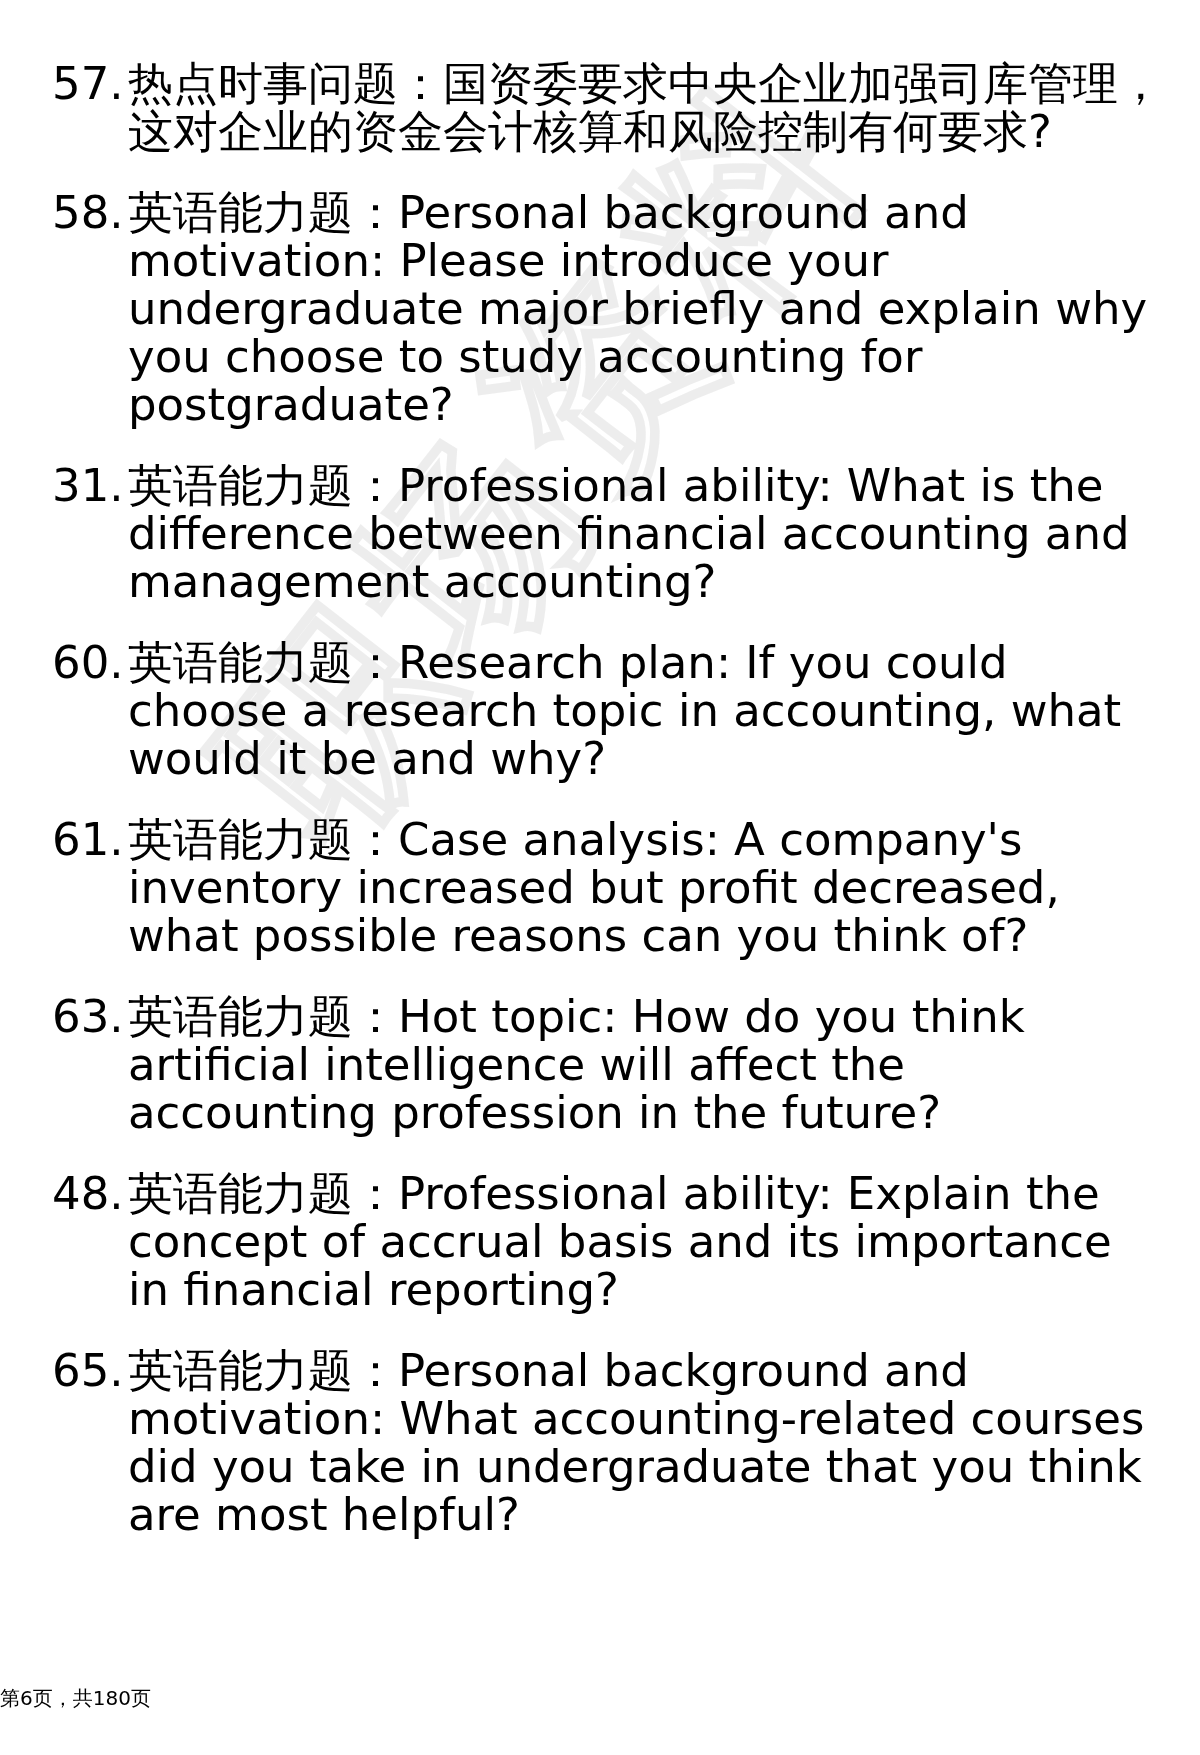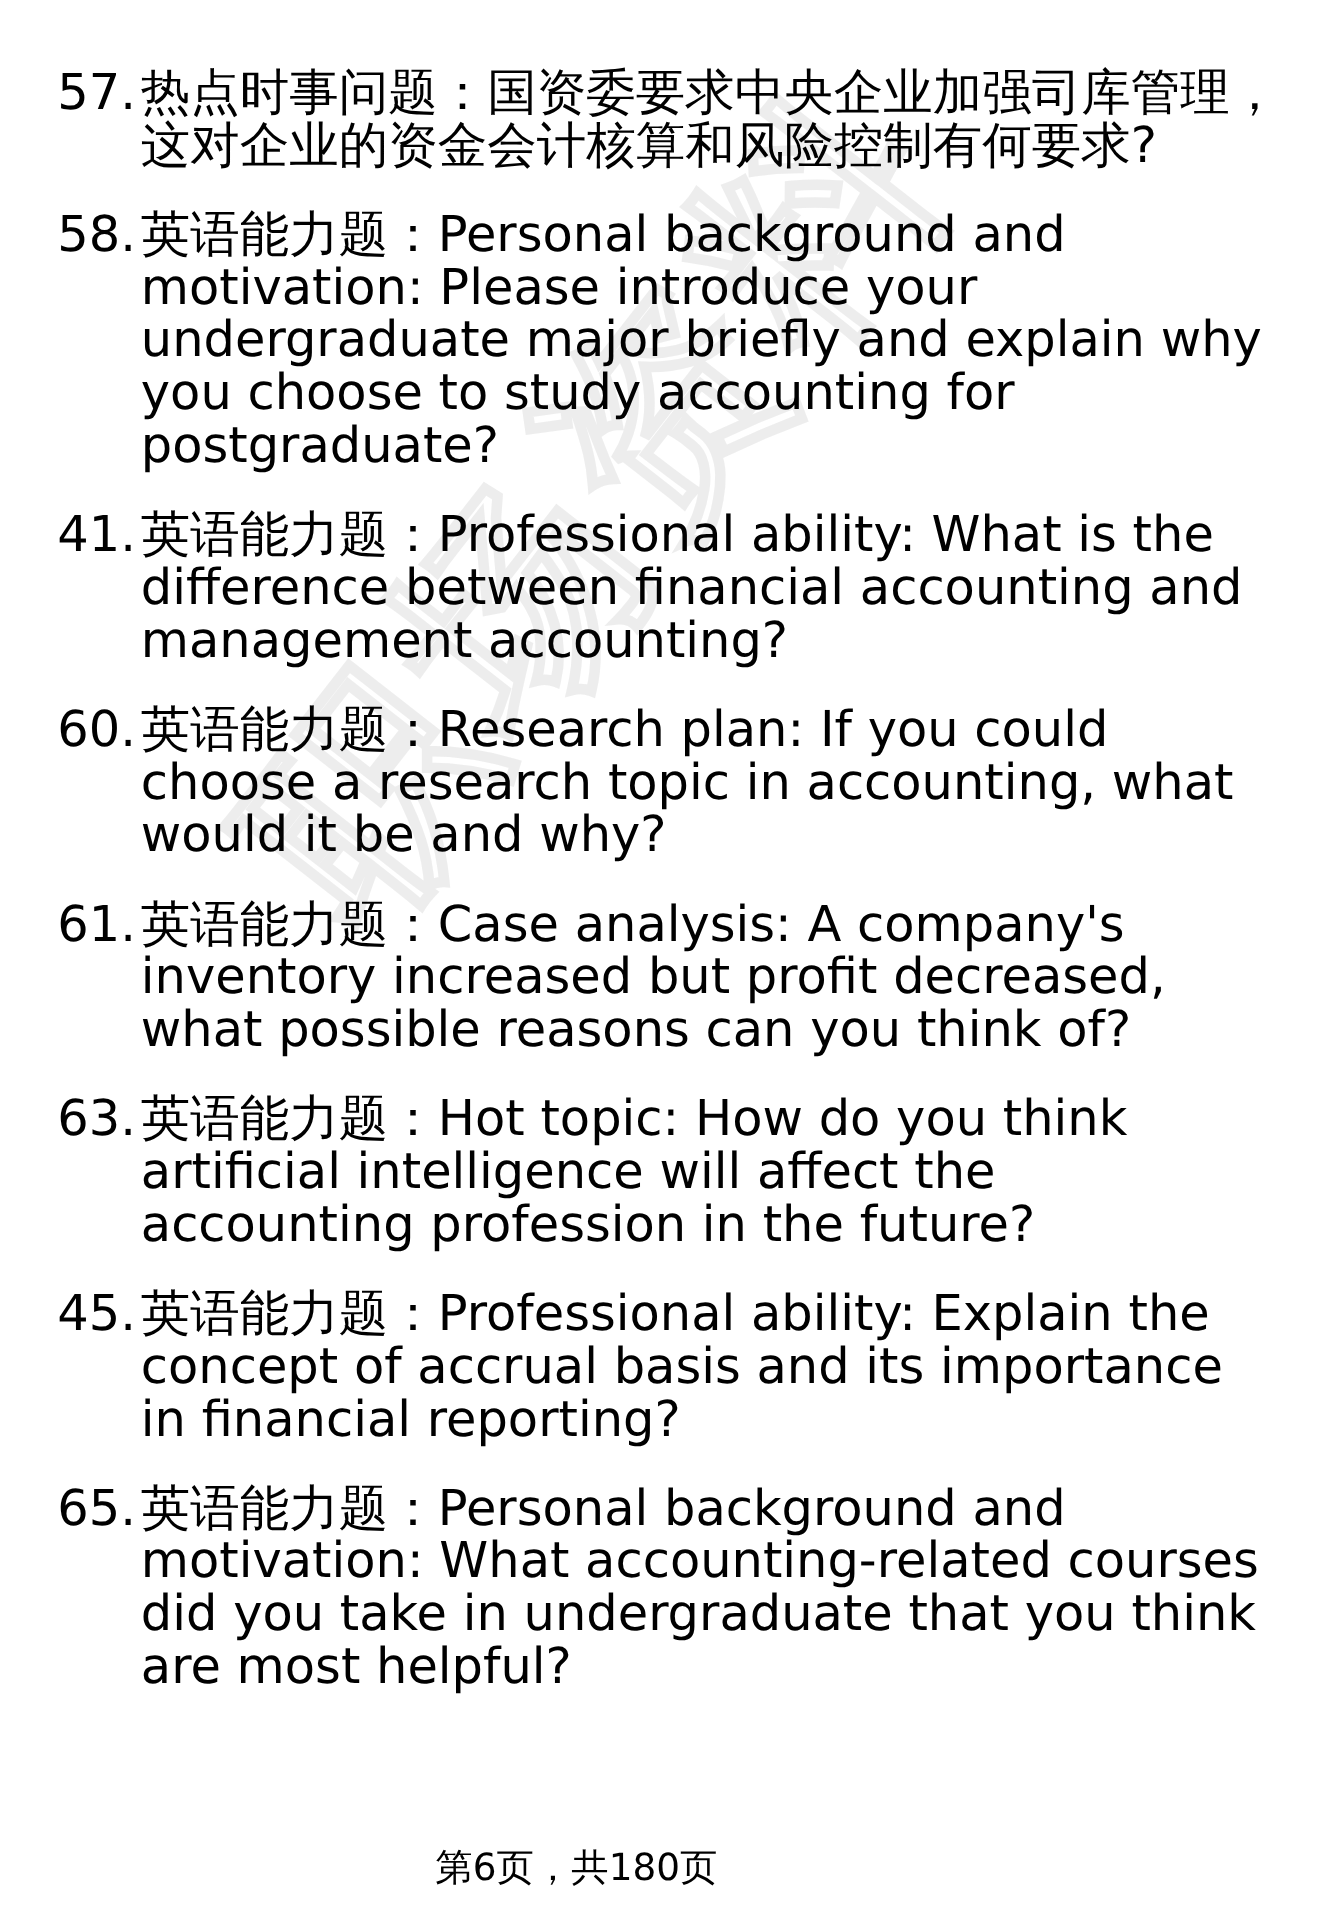--- a/index.html
+++ b/index.html
@@ -62,22 +62,21 @@
     .q-body {
       flex: 1 1 auto;
       padding-right: 8px;
     }
     .q-cat { }
     .footer {
       position: absolute;
       left: 0;
       width: 1048px;
       top: 1678px;
-      text-align: center;
-      font-size: 34px;
+      font-size: 20px;
       line-height: 40px;
       z-index: 1;
     }
   </style>
 </head>
 <body>
 
 <div class="page">
 
   <div class="watermark">职场资料</div>
@@ -88,42 +87,42 @@
       <span class="q-num">57.</span>
       <span class="q-body"><span class="q-cat">热点时事问题：</span><span>国资委要求中央企业加强司库管理，这对企业的资金会计核算和风险控制有何要求?</span></span>
     </div>
 
     <div class="q">
       <span class="q-num">58.</span>
       <span class="q-body"><span class="q-cat">英语能力题：</span><span>Personal background and motivation: Please introduce your undergraduate major briefly and explain why you choose to study accounting for postgraduate?</span></span>
     </div>
 
     <div class="q">
-      <span class="q-num">41.</span>
+      <span class="q-num">31.</span>
       <span class="q-body"><span class="q-cat">英语能力题：</span><span>Professional ability: What is the difference between financial accounting and management accounting?</span></span>
     </div>
 
     <div class="q">
       <span class="q-num">60.</span>
       <span class="q-body"><span class="q-cat">英语能力题：</span><span>Research plan: If you could choose a research topic in accounting, what would it be and why?</span></span>
     </div>
 
     <div class="q">
       <span class="q-num">61.</span>
       <span class="q-body"><span class="q-cat">英语能力题：</span><span>Case analysis: A company's inventory increased but profit decreased, what possible reasons can you think of?</span></span>
     </div>
 
 
     <div class="q">
       <span class="q-num">63.</span>
       <span class="q-body"><span class="q-cat">英语能力题：</span><span>Hot topic: How do you think artificial intelligence will affect the accounting profession in the future?</span></span>
     </div>
 
     <div class="q">
-      <span class="q-num">45.</span>
+      <span class="q-num">48.</span>
       <span class="q-body"><span class="q-cat">英语能力题：</span><span>Professional ability: Explain the concept of accrual basis and its importance in financial reporting?</span></span>
     </div>
 
     <div class="q">
       <span class="q-num">65.</span>
       <span class="q-body"><span class="q-cat">英语能力题：</span><span>Personal background and motivation: What accounting-related courses did you take in undergraduate that you think are most helpful?</span></span>
     </div>
 
 
   </div>

